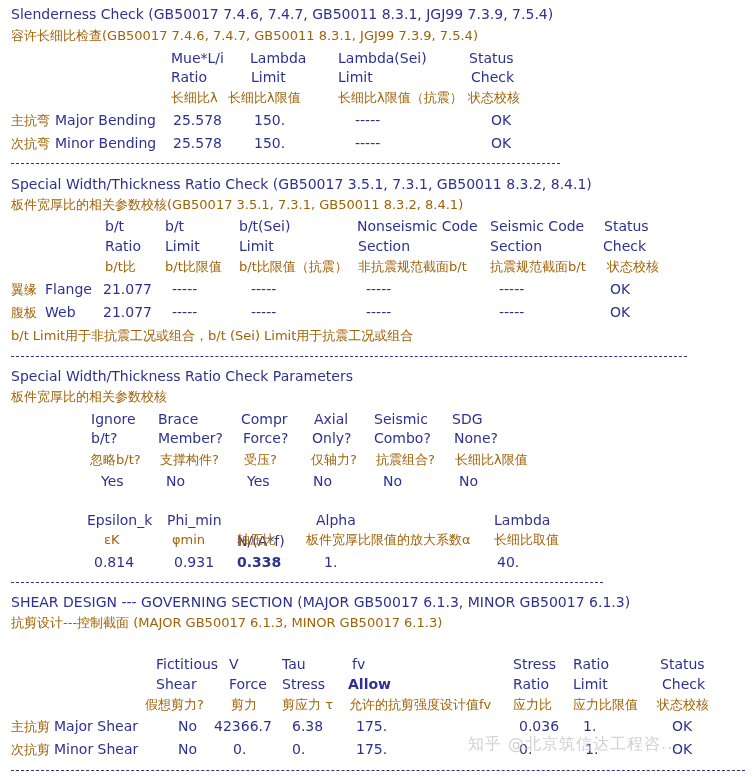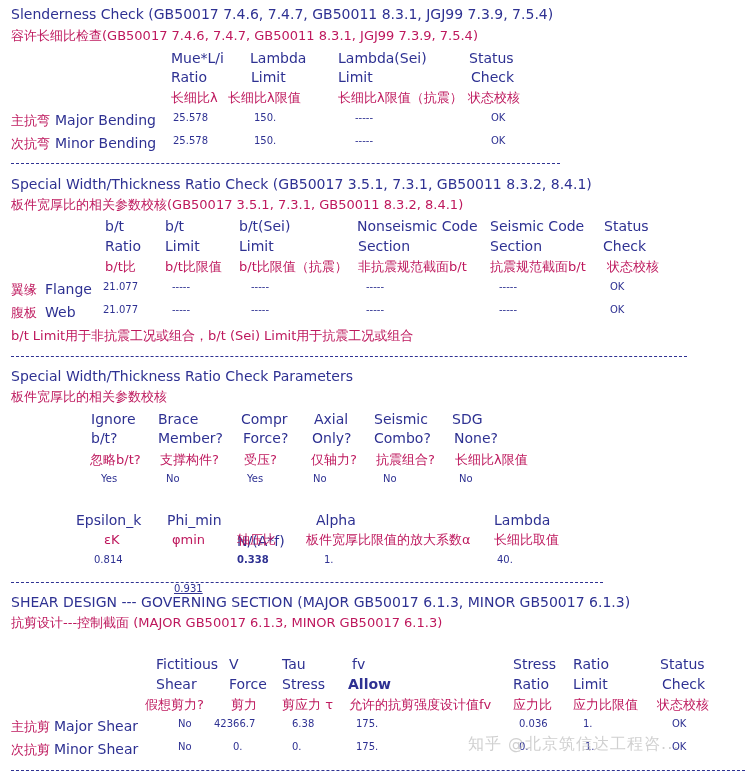--- a/index.html
+++ b/index.html
@@ -2,22 +2,22 @@
 <html><head>
   <meta charset="utf-8">
   <style>
     html, body { margin: 0; padding: 0; background: #ffffff; }
     body {
       width: 756px; height: 777px; position: relative; overflow: hidden;
       font-family: "DejaVu Sans", "Liberation Sans", sans-serif;
     }
     .t { position: absolute; white-space: nowrap; line-height: 1; }
     .en { color: #2e3192; font-size: 14px; font-family: "DejaVu Sans", sans-serif; }
-    .zh { color: #be185d; font-size: 13px; font-family: "DejaVu Sans", sans-serif; text-align: center; }
-    .val { color: #2e3192; font-size: 10px; font-family: "DejaVu Sans", sans-serif; }
+    .zh { color: #a16207; font-size: 13px; font-family: "DejaVu Sans", sans-serif; text-align: center; }
+    .val { color: #2e3192; font-size: 14px; font-family: "DejaVu Sans", sans-serif; }
     .sep {
       position: absolute; left: 11px; height: 0;
       border-top: 1px dashed #2e3192;
     }
     .watermark {
       position: absolute; color: rgba(200,200,200,0.85); font-size: 16px;
       white-space: nowrap; letter-spacing: 1px;
       font-family: "DejaVu Sans", sans-serif;
     }
   </style>
@@ -145,27 +145,27 @@
   <span class="t en" style="left:374px;top:412px;">Seismic</span>
   <span class="t en" style="left:374px;top:431px;">Combo?</span>
   <span class="t zh" style="left:376px;top:453px;">抗震组合?</span>
   <span class="t val" style="left:383px;top:474px;">No</span>
 
   <span class="t en" style="left:452px;top:412px;">SDG</span>
   <span class="t en" style="left:454px;top:431px;">None?</span>
   <span class="t zh" style="left:455px;top:453px;">长细比λ限值</span>
   <span class="t val" style="left:459px;top:474px;">No</span>
 
-  <span class="t en" style="left:76px;top:513px;">Epsilon_k</span>
+  <span class="t en" style="left:87px;top:513px;">Epsilon_k</span>
   <span class="t zh" style="left:104px;top:533px;">εK</span>
   <span class="t val" style="left:94px;top:555px;">0.814</span>
 
   <span class="t en" style="left:167px;top:513px;">Phi_min</span>
   <span class="t zh" style="left:172px;top:533px;">φmin</span>
-  <span class="t val" style="left:174px;top:584px;text-decoration:underline;">0.931</span>
+  <span class="t val" style="left:174px;top:555px;">0.931</span>
 
   <span class="t en" style="left:237px;top:534px;">N/(A*f)</span>
   <span class="t zh" style="left:237px;top:533px;">轴压比</span>
   <span class="t val" style="left:237px;top:555px;font-weight:bold;">0.338</span>
 
   <span class="t en" style="left:316px;top:513px;">Alpha</span>
   <span class="t zh" style="left:306px;top:533px;">板件宽厚比限值的放大系数α</span>
   <span class="t val" style="left:324px;top:555px;">1.</span>
 
   <span class="t en" style="left:494px;top:513px;">Lambda</span>

